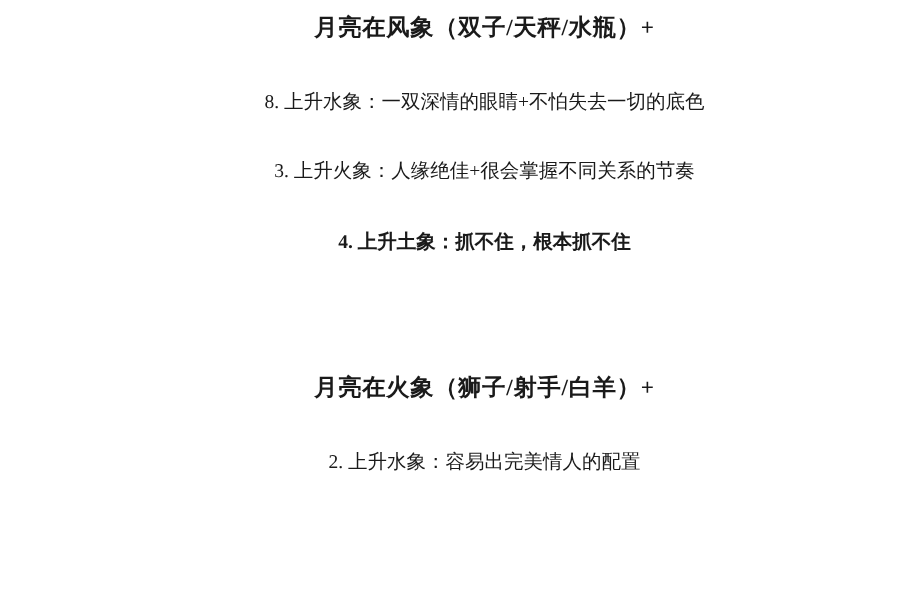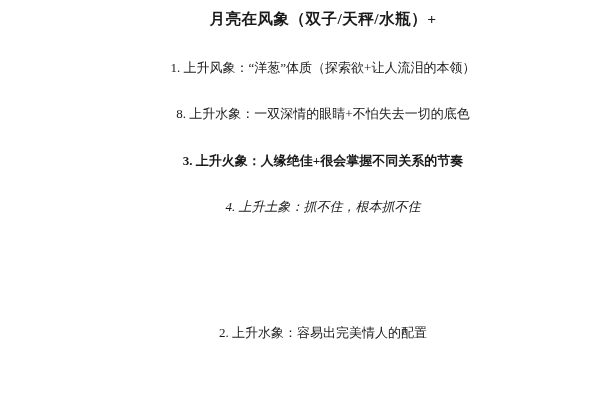--- a/index.html
+++ b/index.html
@@ -64,27 +64,27 @@
   }
 </style>
 </head>
 <body>
 
 <div class="page">
 
   <div class="section" id="section-0">
     <h2 class="section-title">月亮在风象（双子/天秤/水瓶）+</h2>
     <ul class="items">
-      <li class="item">1. 上升风象：“洋葱”体质（探索欲+让人流泪的本领）</li>
       <li class="item">8. 上升水象：一双深情的眼睛+不怕失去一切的底色</li>
       <li class="item">3. 上升火象：人缘绝佳+很会掌握不同关系的节奏</li>
       <li class="item">4. 上升土象：抓不住，根本抓不住</li>
     </ul>
   </div>
 
   <div class="section" id="section-1">
+    <h2 class="section-title">月亮在火象（狮子/射手/白羊）+</h2>
     <ul class="items clipped">
       <li class="item">2. 上升水象：容易出完美情人的配置</li>
 
     </ul>
   </div>
 
 </div>
 
 </body></html>

